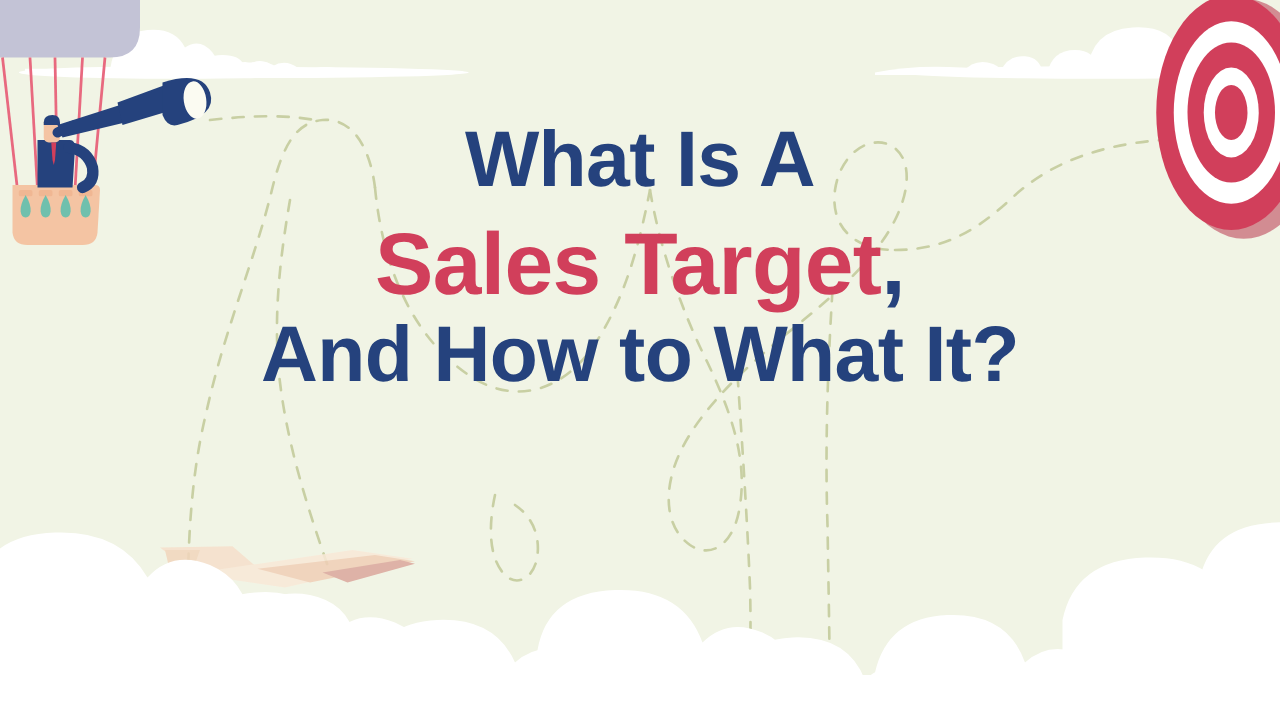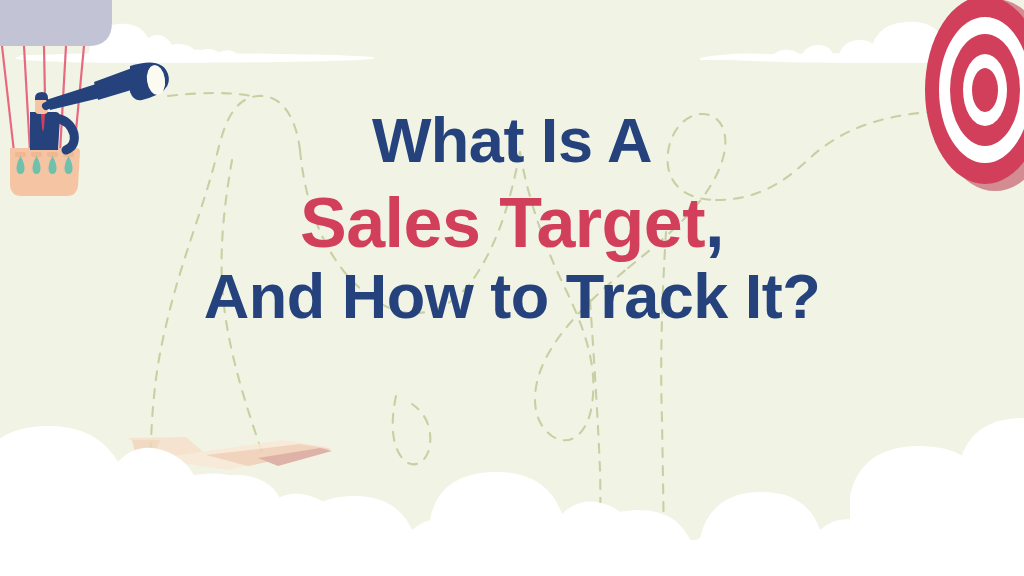--- a/index.html
+++ b/index.html
@@ -19,21 +19,21 @@
   #bg-svg {
     position: absolute;
     inset: 0;
     width: 1024px;
     height: 576px;
     display: block;
   }
   #headline {
     position: absolute;
     left: 0;
-    top: 109px;
+    top: 97px;
     width: 1024px;
     text-align: center;
     z-index: 5;
     pointer-events: none;
   }
   .hl-line {
     display: block;
     font-weight: 700;
     letter-spacing: -0.5px;
     line-height: 1.0;
@@ -219,16 +219,16 @@
                Q 1008 466 1040 478 L 1060 600 L 850 600 Z"></path>
       <path d="M 960 462 Q 970 420 1020 418 Q 1060 416 1072 452
                L 1072 600 L 960 600 Z"></path>
       <rect x="-20" y="540" width="1064" height="60"></rect>
     </g>
   </svg>
 
   <div id="headline">
     <span id="line-1" class="hl-line">What Is A</span>
     <span id="line-2" class="hl-line"><span>Sales Target</span><span class="comma">,</span></span>
-    <span id="line-3" class="hl-line">And How to Track It?</span>
+    <span id="line-3" class="hl-line">And How to What It?</span>
   </div>
 
 </div>
 
 </body></html>

